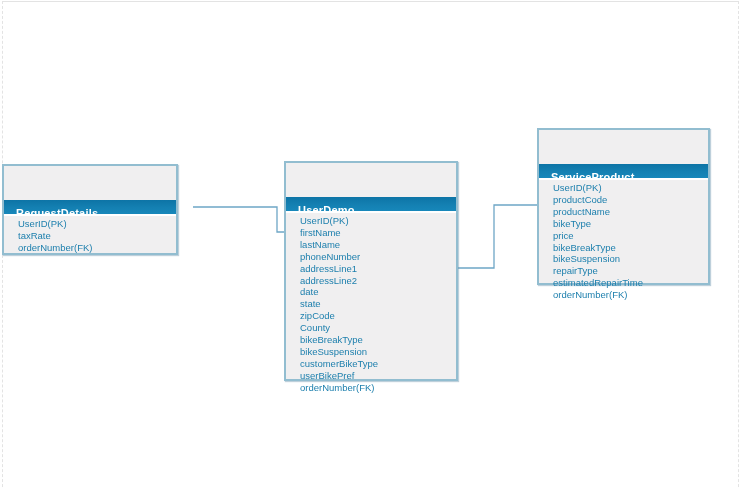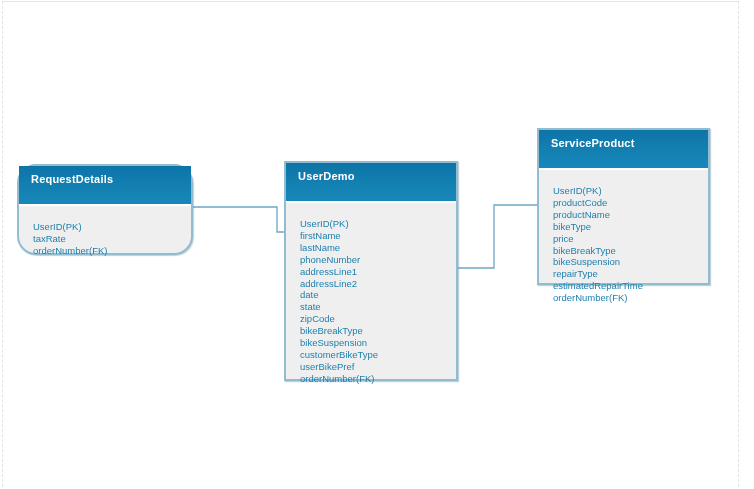--- a/index.html
+++ b/index.html
@@ -17,66 +17,67 @@
   }
   .connector-layer { position:absolute; left:0; top:0; width:754px; height:489px; }
   .connector-layer path { fill:none; stroke:var(--connector); stroke-width:1.3px; }
   .entity {
     position:absolute; box-sizing:border-box;
     border:2px solid var(--box-border);
     background:var(--body-bg);
     box-shadow:1px 1px 1px rgba(110,150,175,0.45);
   }
   .entity-header {
-    height:38px; line-height:26px;
+    height:14px; line-height:26px;
     background:linear-gradient(180deg, var(--header-blue-dark) 0%, var(--header-blue) 55%, var(--header-blue-lite) 100%);
     color:var(--header-text);
     font-size:11px; font-weight:600; letter-spacing:0.2px;
-    padding-left:12px; white-space:nowrap; overflow:hidden;
+    padding-left:12px; white-space:nowrap; overflow:hidden;margin-top:34px;
   }
   .entity-body {
     border-top:2px solid #ffffff;
-    padding:15px 0 0 14px;
+    padding:2px 0 0 14px;
     overflow:hidden;
   }
   .entity-field {
     font-size:9.5px; line-height:11.9px;
     color:var(--field-text); white-space:nowrap;
   }
 </style>
 </head>
 <body>
 
 <div class="canvas">
   <div class="page-boundary"></div>
   <svg class="connector-layer" viewBox="0 0 754 489" xmlns="http://www.w3.org/2000/svg">
       <path d="M 193 207 L 277 207 L 277 232 L 284 232"></path>
       <path d="M 458 268 L 494 268 L 494 205 L 537 205"></path>
     </svg>
 
-<div class="entity" style="left: 17px; top: 164px; width: 176px; height: 91px; border-radius: 19px;">
+<div class="entity" style="left: 2px; top: 164px; width: 176px; height: 91px;">
       <div class="entity-header">RequestDetails</div>
       <div class="entity-body">
         <div class="entity-field">UserID(PK)</div>
         <div class="entity-field">taxRate</div>
         <div class="entity-field">orderNumber(FK)</div>
       </div>
     </div>
     <div class="entity" style="left: 284px; top: 161px; width: 174px; height: 220px;">
       <div class="entity-header">UserDemo</div>
       <div class="entity-body">
         <div class="entity-field">UserID(PK)</div>
         <div class="entity-field">firstName</div>
         <div class="entity-field">lastName</div>
         <div class="entity-field">phoneNumber</div>
         <div class="entity-field">addressLine1</div>
         <div class="entity-field">addressLine2</div>
         <div class="entity-field">date</div>
         <div class="entity-field">state</div>
         <div class="entity-field">zipCode</div>
+        <div class="entity-field">County</div>
         <div class="entity-field">bikeBreakType</div>
         <div class="entity-field">bikeSuspension</div>
         <div class="entity-field">customerBikeType</div>
         <div class="entity-field">userBikePref</div>
         <div class="entity-field">orderNumber(FK)</div>
       </div>
     </div>
     <div class="entity" style="left: 537px; top: 128px; width: 173px; height: 157px;">
       <div class="entity-header">ServiceProduct</div>
       <div class="entity-body">

